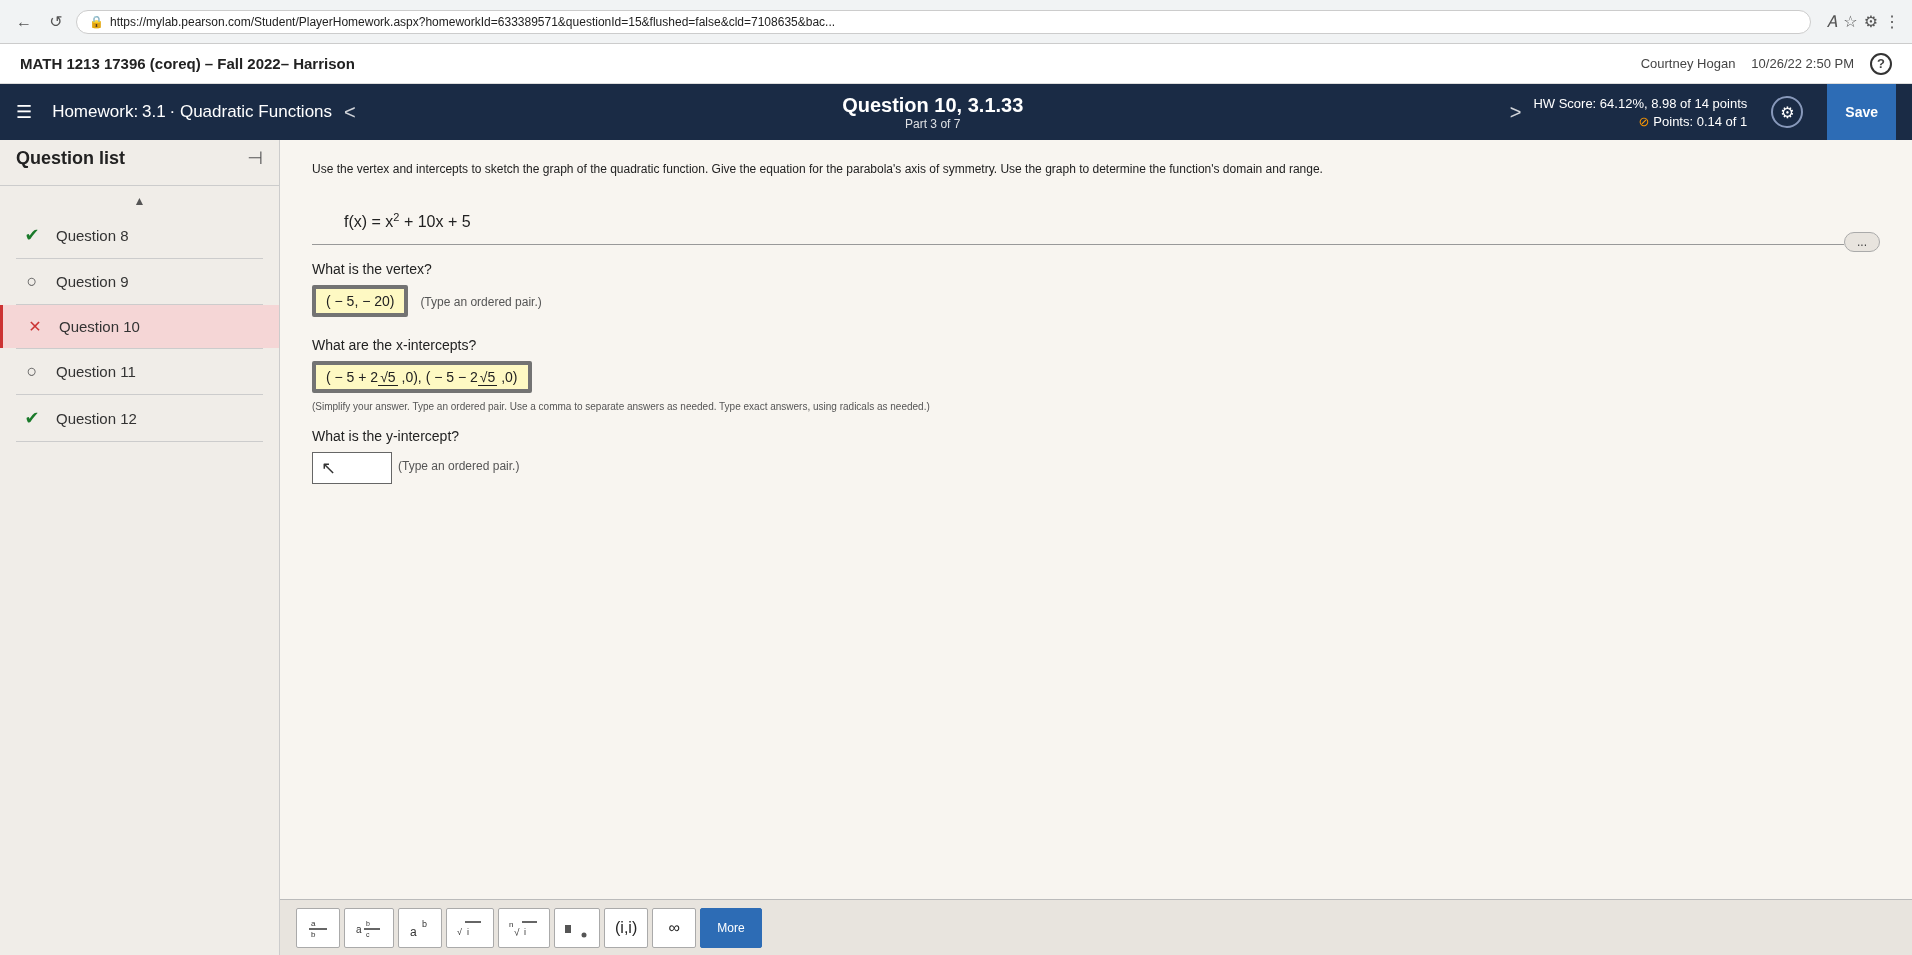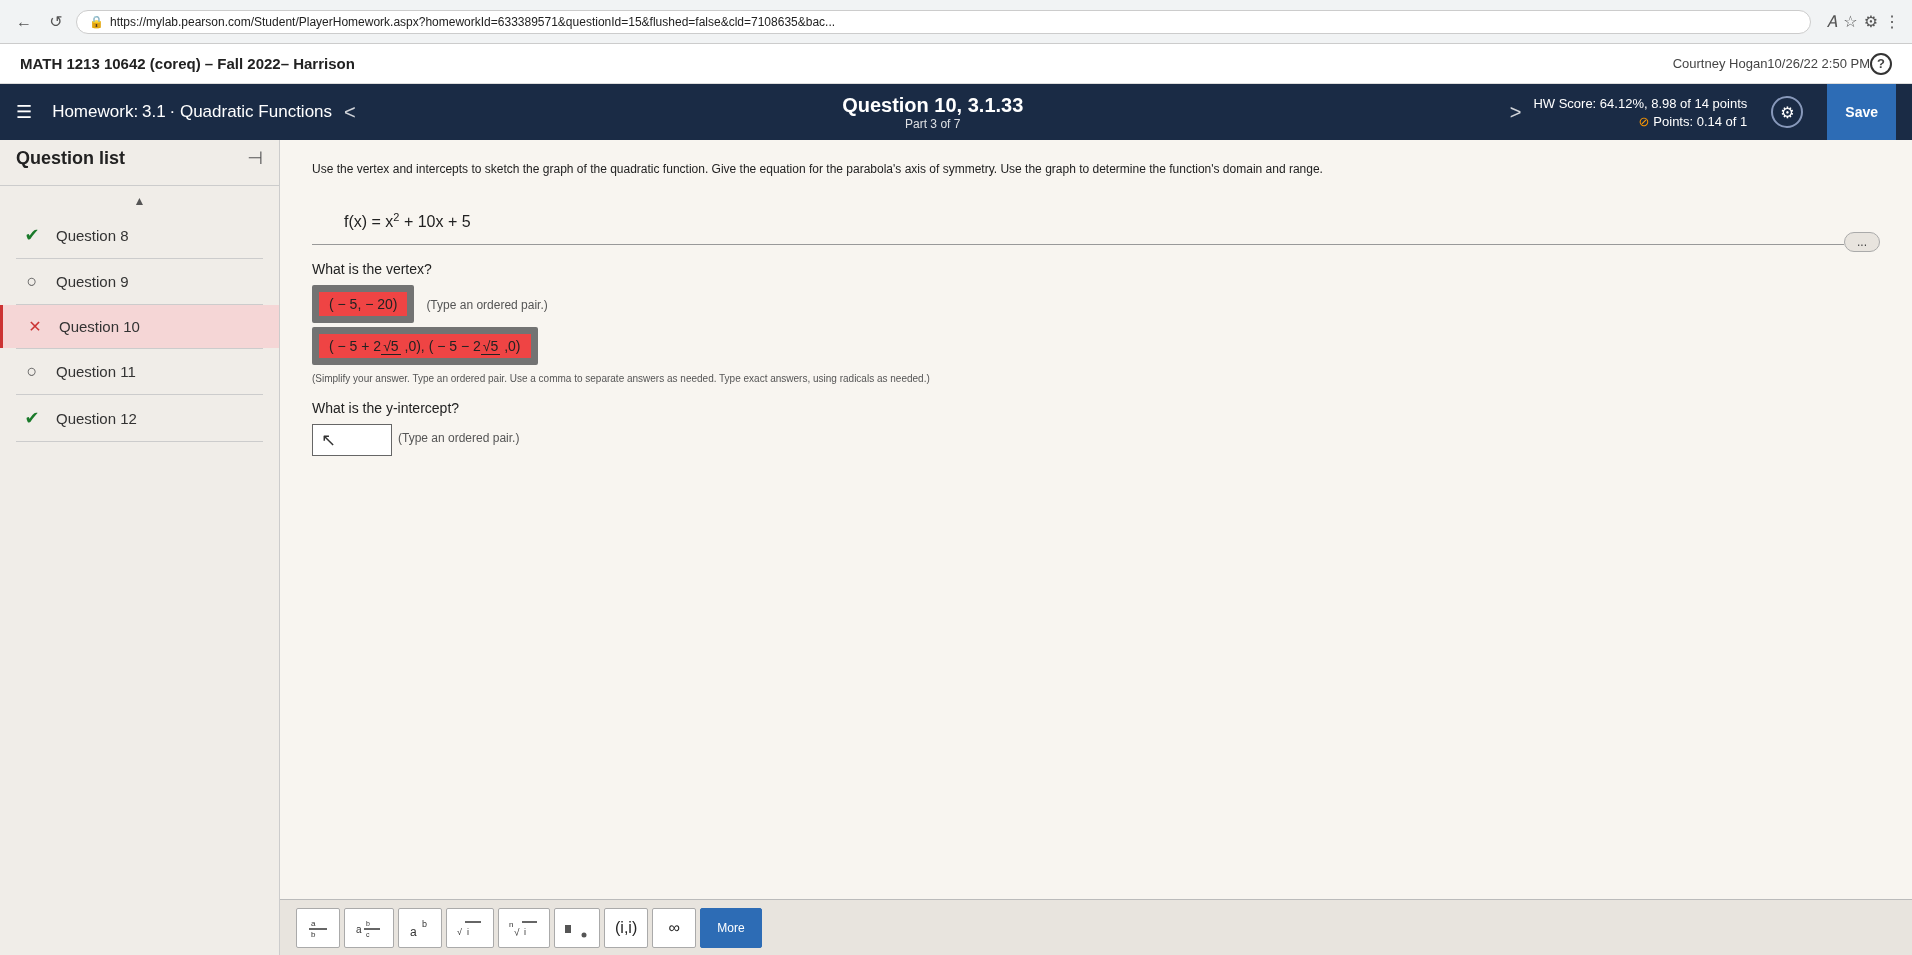--- a/index.html
+++ b/index.html
@@ -44,21 +44,21 @@
     .top-header {
       background: white;
       padding: 8px 20px;
       display: flex;
       justify-content: space-between;
       align-items: center;
       border-bottom: 1px solid #ddd;
       height: 40px;
     }
     .course-title { font-weight: bold; font-size: 15px; color: #222; }
-    .user-info { font-size: 13px; color: #444; display: flex; gap: 0; align-items: center; }
+    .user-info { font-size: 13px; color: #444; display: flex; gap: 16px; align-items: center; }
     .help-icon { width: 22px; height: 22px; border-radius: 50%; border: 2px solid #333; display: flex; align-items: center; justify-content: center; font-weight: bold; cursor: pointer; }
 
     
     .nav-bar {
       background: #1a2b45;
       padding: 0 16px;
       display: flex;
       align-items: center;
       height: 56px;
       gap: 12px;
@@ -161,22 +161,22 @@
       padding: 2px 12px;
       font-size: 12px;
       cursor: pointer;
       color: #444;
       margin-top: -8px;
     }
 
     .part-question { font-size: 14px; font-weight: normal; color: #222; margin: 16px 0 8px; }
     .answer-box {
       display: inline-block;
-      border: 7px solid #737373;
-      background: #ef4444;
+      border: 4px solid #737373;
+      background: #fef9c3;
       padding: 4px 10px;
       font-size: 14px;
       color: #222;
       border-radius: 2px;
       margin-bottom: 4px;
     }
     .answer-note { font-size: 12px; color: #555; margin: 4px 0 12px; }
     .answer-note-sub { font-size: 10px; color: #555; margin: 2px 0 8px; }
 
     .input-box {
@@ -249,21 +249,21 @@
   </div>
   <div class="browser-icons">
     <span>𝐴</span>
     <span>☆</span>
     <span>⚙</span>
     <span>⋮</span>
   </div>
 </div>
 
 <div class="top-header">
-  <span class="course-title">MATH 1213 10642 (coreq) – Fall 2022– Harrison</span>
+  <span class="course-title">MATH 1213 17396 (coreq) – Fall 2022– Harrison</span>
   <div class="user-info">
     <span>Courtney Hogan</span>
     <span>10/26/22 2:50 PM</span>
     <div class="help-icon">?</div>
   </div>
 </div>
 
 <div class="nav-bar">
   <span class="nav-menu-icon">☰</span>
   <div>
@@ -346,20 +346,21 @@
       </div>
       <button class="expand-btn">...</button>
     </div>
 
     <hr class="separator-line">
 
     <p class="part-question">What is the vertex?</p>
     <div class="answer-box">( − 5, − 20)</div>
     <span class="answer-note" style="margin-left: 8px;">(Type an ordered pair.)</span>
 
+    <p class="part-question">What are the x-intercepts?</p>
     <div style="margin-bottom: 4px;">
       <div class="answer-box">
         ( − 5 + 2<span style="border-bottom:1px solid #222; padding:0 2px;">√5</span> ,0), ( − 5 − 2<span style="border-bottom:1px solid #222; padding:0 2px;">√5</span> ,0)
       </div>
     </div>
     <p class="answer-note-sub">(Simplify your answer. Type an ordered pair. Use a comma to separate answers as needed. Type exact answers, using radicals as needed.)</p>
 
     <p class="part-question">What is the y-intercept?</p>
     <div style="display:flex; align-items: center; gap: 6px; margin-bottom:100px;">
       <div class="input-box">

